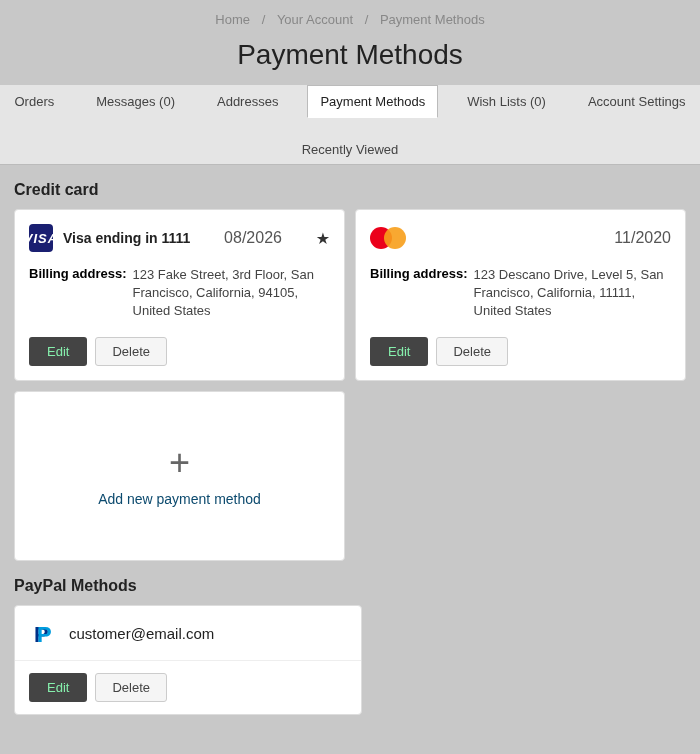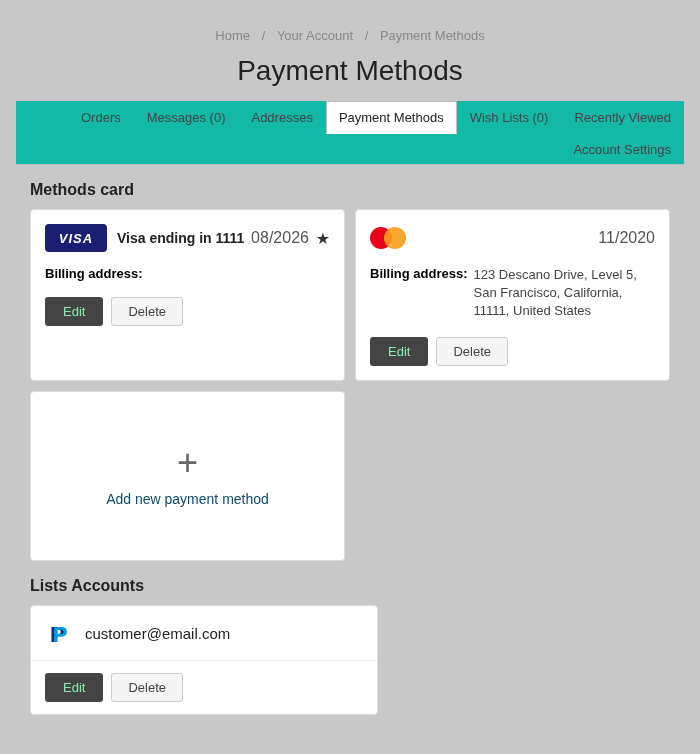--- a/index.html
+++ b/index.html
@@ -8,43 +8,44 @@
       background: #c8c8c8;
       width: 700px;
       min-height: 754px;
       display: flex;
       flex-direction: column;
       align-items: center;
     }
     .page-wrapper {
       width: 700px;
       background: #c8c8c8;
-      padding: 16px;
+      padding: 0;
     }
     .breadcrumb {
       text-align: center;
       padding: 12px 0 6px;
       font-size: 13px;
       color: #444;
     }
     .breadcrumb span { margin: 0 4px; color: #888; }
     .page-title {
       text-align: center;
       font-size: 28px;
       font-weight: 400;
       color: #222;
       margin: 6px 0 14px;
     }
     .nav-tabs {
       display: flex;
-      justify-content: flex-end;
+      justify-content: center;
       border-bottom: 1px solid #bbb;
       margin-bottom: 16px;
-      background: #14b8a6;
+      background: #e5e5e5;
       flex-wrap: wrap;
+      gap: 16px;
     }
     .nav-tab {
       padding: 8px 12px;
       font-size: 13px;
       color: #444;
       cursor: pointer;
       border: 1px solid transparent;
       border-bottom: none;
       margin-bottom: -1px;
       background: transparent;
@@ -188,21 +189,21 @@
       font-size: 15px;
       color: #222;
     }
     .paypal-actions {
       display: flex;
       gap: 8px;
       padding: 12px 14px;
     }
     
     .visa-logo {
-      width: 62px;
+      width: 24px;
       height: 28px;
       background: #1a1f71;
       border-radius: 4px;
       display: flex;
       align-items: center;
       justify-content: center;
       flex-shrink: 0;
     }
     .visa-text {
       color: #fff;
@@ -253,43 +254,44 @@
   </div>
 
   <h1 class="page-title">Payment Methods</h1>
 
   <nav class="nav-tabs">
     <div class="nav-tab">Orders</div>
     <div class="nav-tab">Messages (0)</div>
     <div class="nav-tab">Addresses</div>
     <div class="nav-tab active">Payment Methods</div>
     <div class="nav-tab">Wish Lists (0)</div>
+    <div class="nav-tab">Account Settings</div>
     <div class="nav-tab">Recently Viewed</div>
-    <div class="nav-tab">Account Settings</div>
   </nav>
 
   <div class="main-content">
 
-    <div class="section-title">Methods card</div>
+    <div class="section-title">Credit card</div>
 
     <div class="cards-grid">
 
       <div class="card-box">
         <div class="card-header">
           <div class="card-header-left">
             <div class="visa-logo">
               <span class="visa-text">VISA</span>
             </div>
             <span class="card-name">Visa ending in 1111</span>
           </div>
           <span class="card-expiry">08/2026</span>
           <span class="star-icon">★</span>
         </div>
         <div class="billing-row">
           <span class="billing-label">Billing address:</span>
+          <span class="billing-value">123 Fake Street, 3rd Floor, San Francisco, California, 94105, United States</span>
         </div>
         <div class="card-actions">
           <button class="btn-edit">Edit</button>
           <button class="btn-delete">Delete</button>
         </div>
       </div>
 
       <div class="card-box">
         <div class="card-header">
           <div class="card-header-left">
@@ -314,21 +316,21 @@
 
     <div style="display: grid; grid-template-columns: 1fr 1fr; gap: 10px; margin-bottom: 16px;">
       <div class="add-card-box">
         <div class="add-plus">+</div>
         <div class="add-label">Add new payment method</div>
       </div>
       <div></div>
     </div>
 
     <div class="paypal-section">
-      <div class="section-title">Lists Accounts</div>
+      <div class="section-title">PayPal Methods</div>
       <div class="paypal-box">
         <div class="paypal-account-row">
 
           <svg class="paypal-logo" viewBox="0 0 28 28" xmlns="http://www.w3.org/2000/svg">
             <rect width="28" height="28" rx="4" fill="#fff"></rect>
             <text x="5" y="22" font-size="22" font-weight="900" fill="#003087" font-family="Arial, sans-serif">P</text>
             <text x="8" y="22" font-size="22" font-weight="900" fill="#009cde" font-family="Arial, sans-serif">P</text>
           </svg>
           <span class="paypal-email">customer@email.com</span>
         </div>

